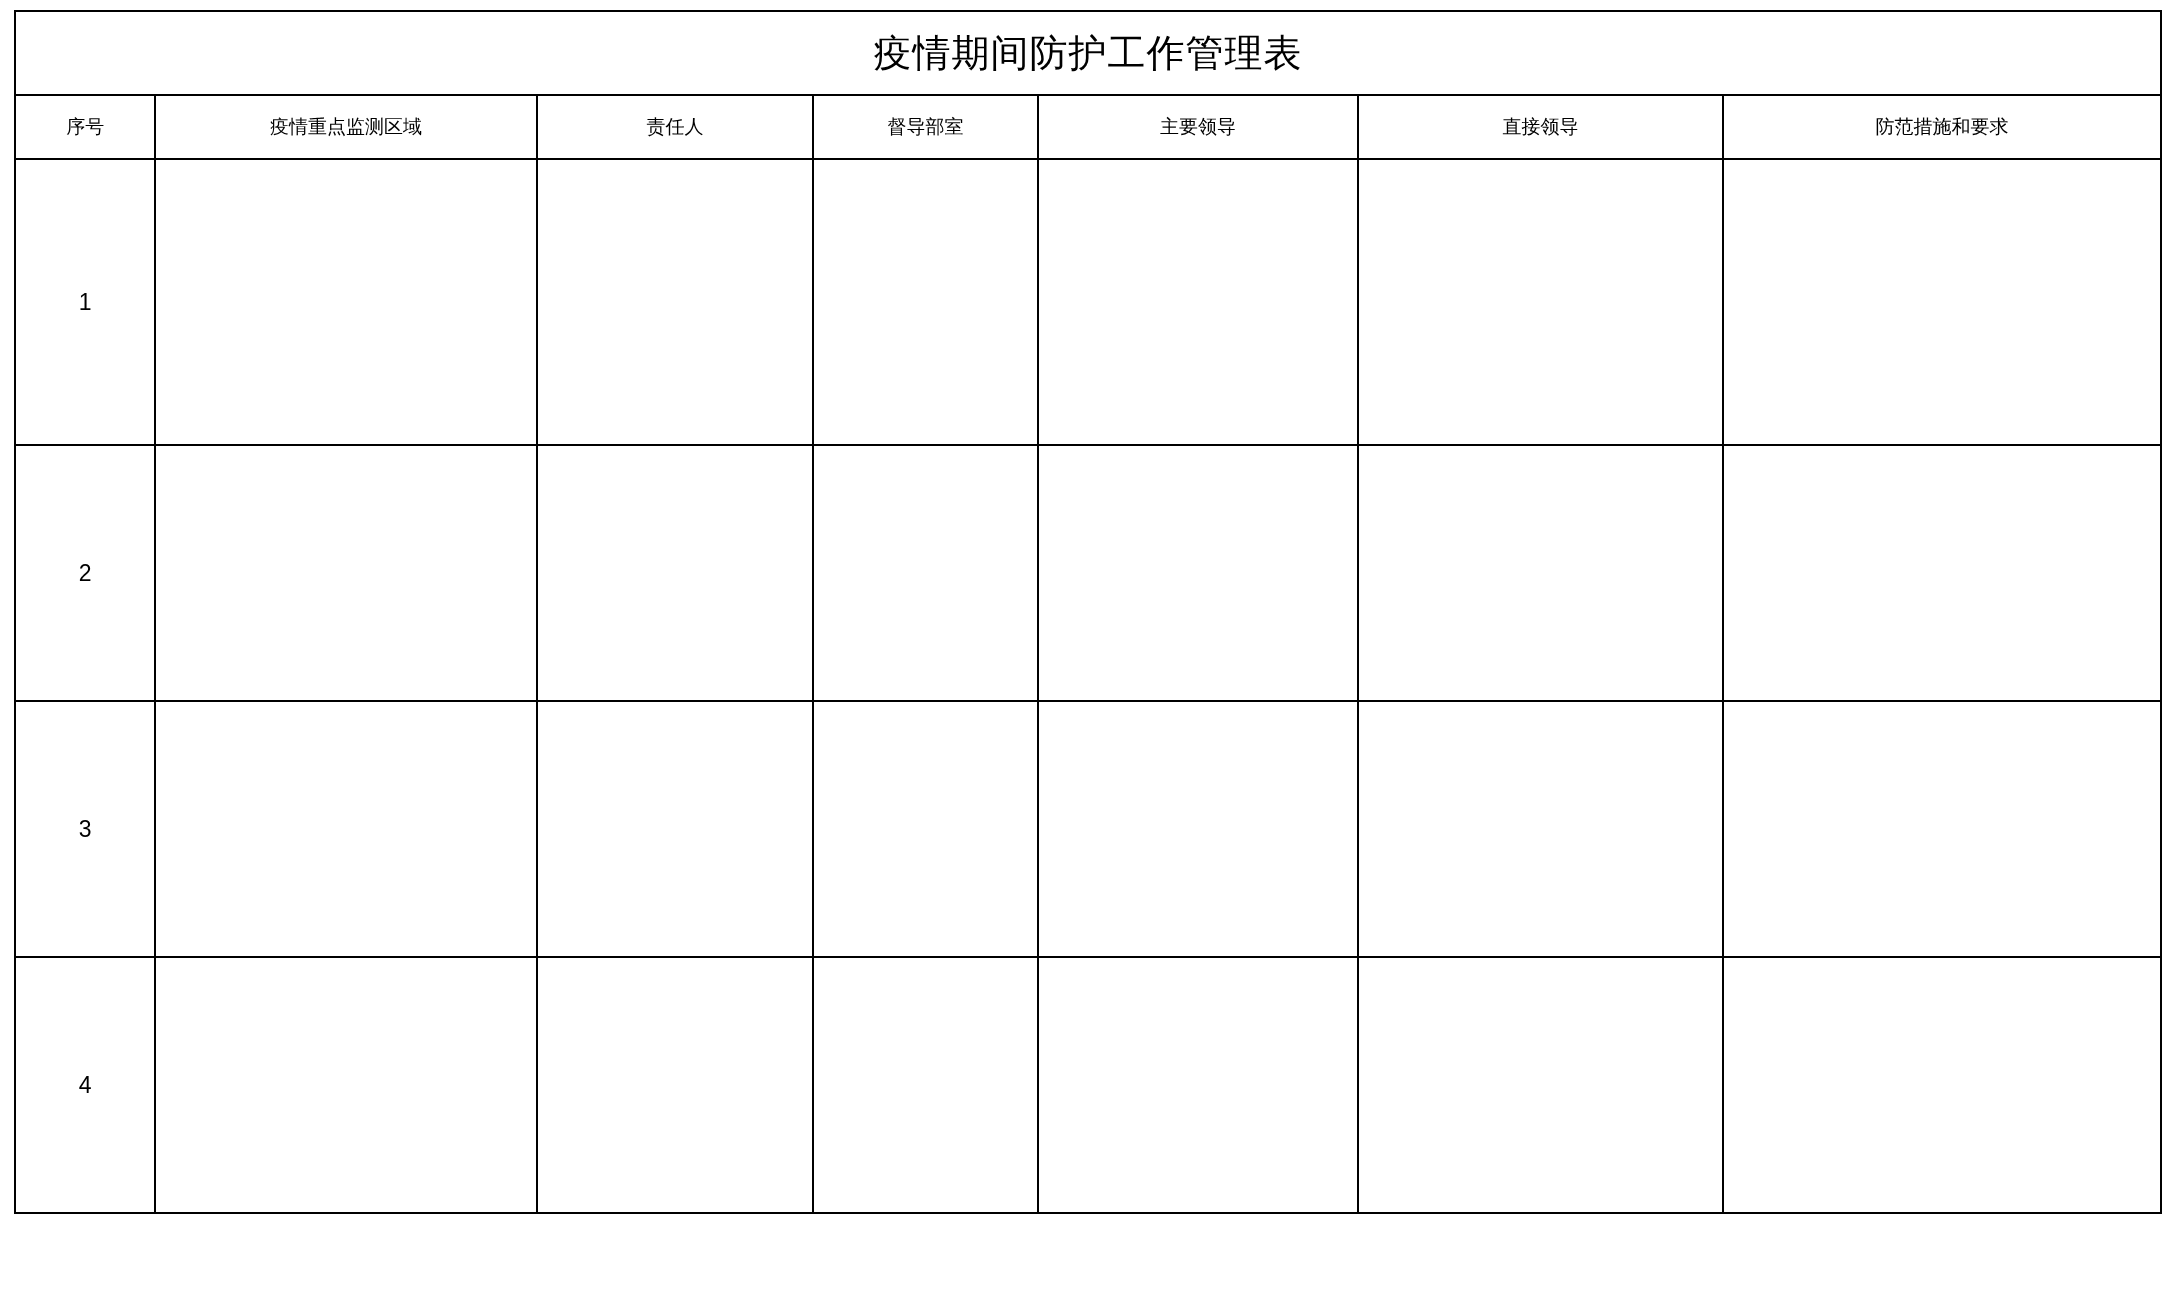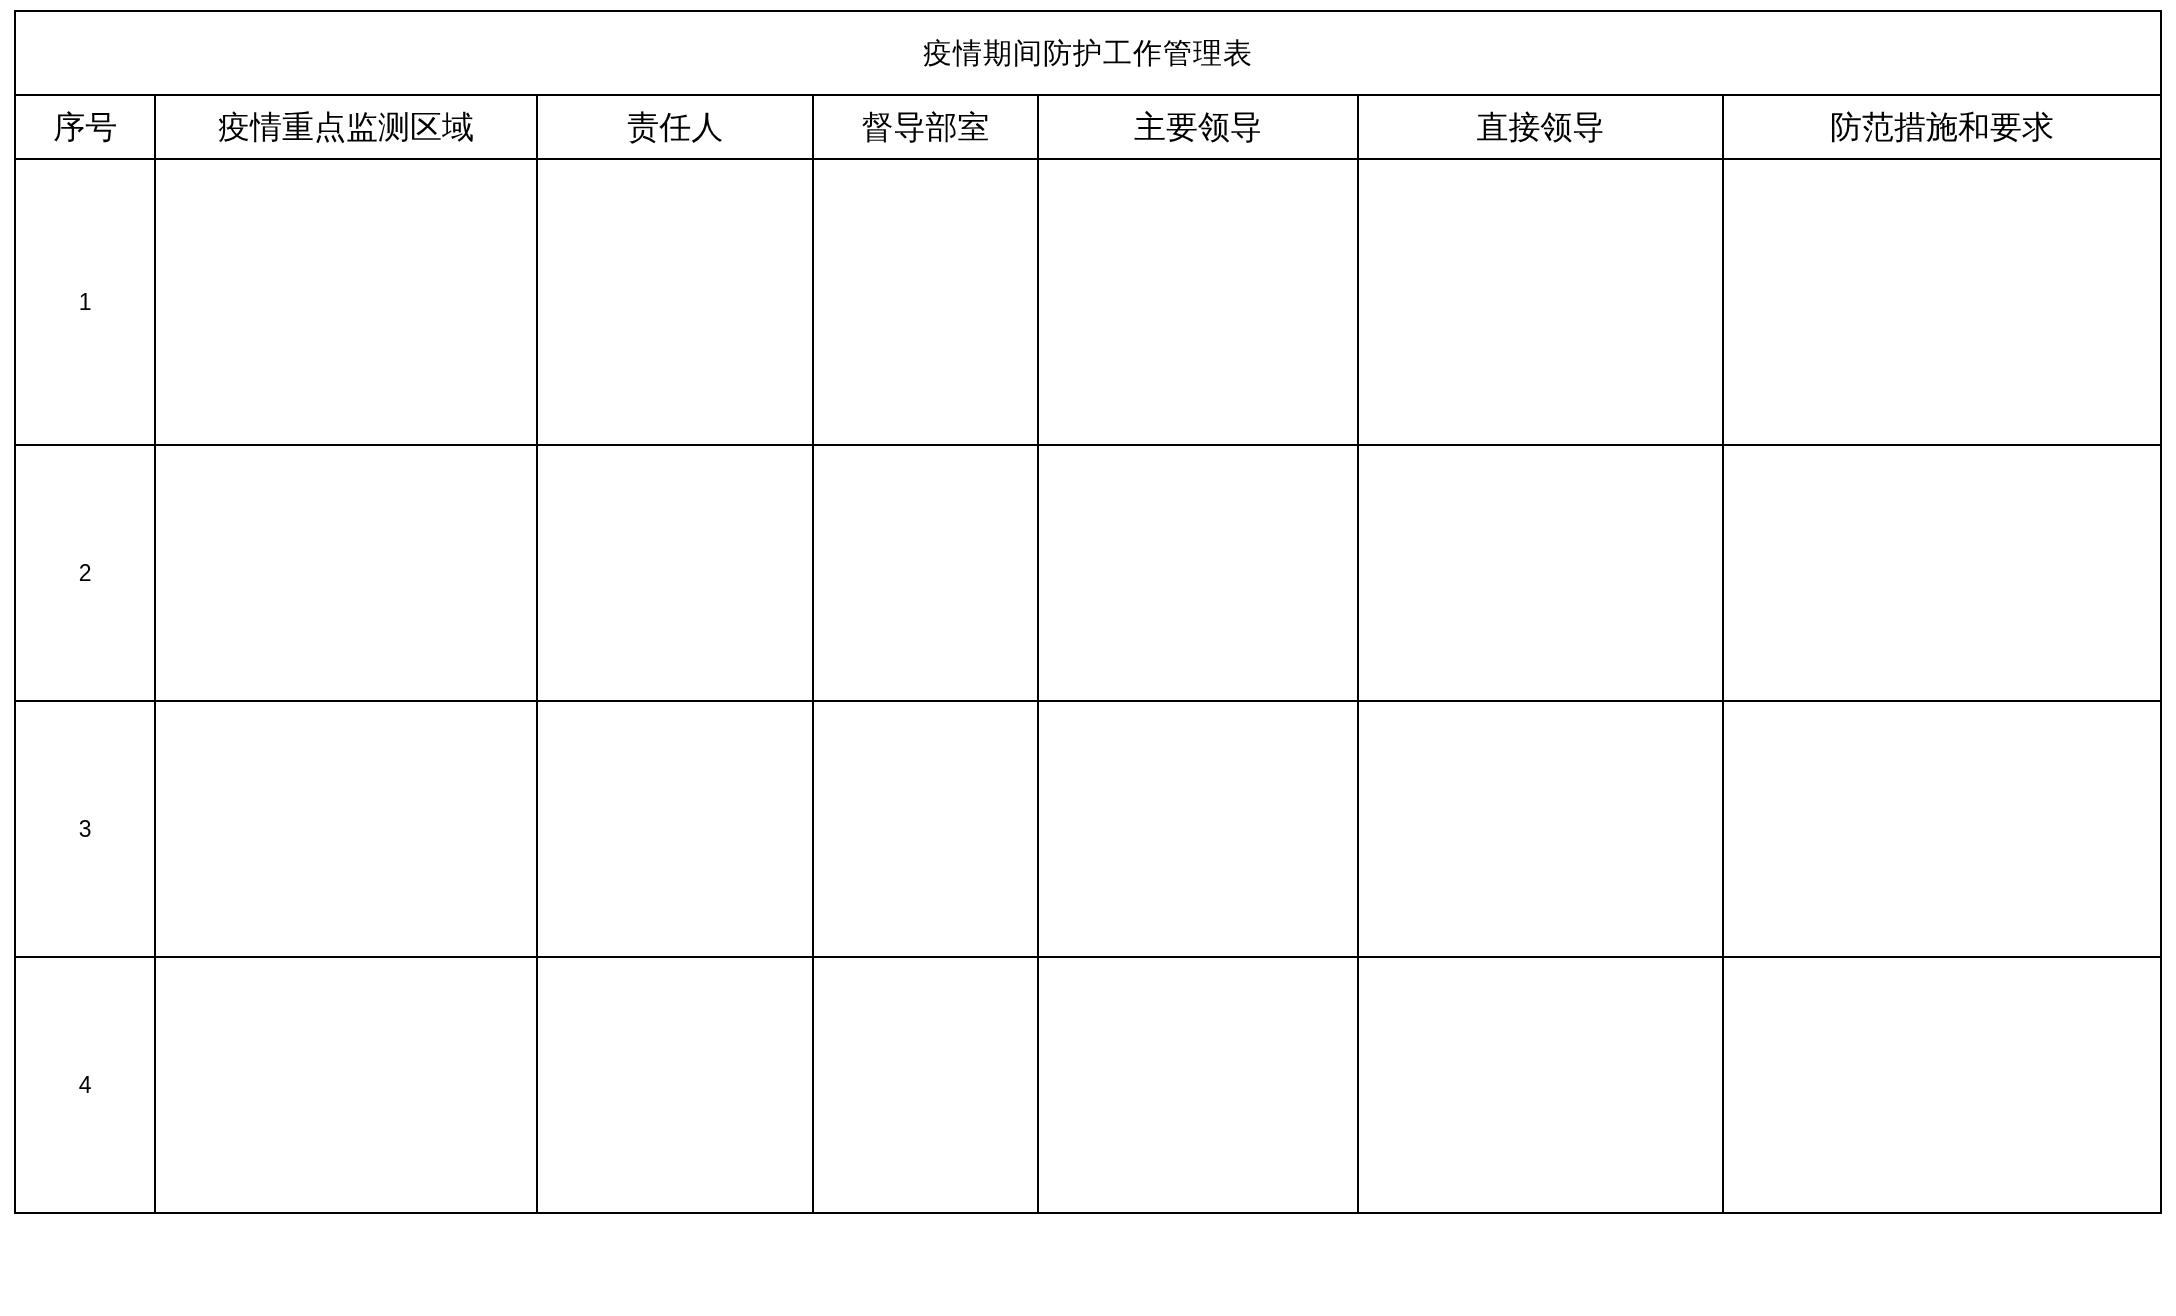--- a/index.html
+++ b/index.html
@@ -37,32 +37,32 @@
     vertical-align: middle;
     font-weight: normal;
   }
 
   
   .title-cell {
     border: 2px solid #000000;
     border-left: 2px solid #000000;
     height: 82px;
     text-align: center;
-    font-size: 29px;
+    font-size: 38px;
     font-weight: bold;
     letter-spacing: 1px;
     line-height: 82px;
     white-space: nowrap;
   }
 
   
   .header-cell {
     height: 62px;
     text-align: center;
-    font-size: 32px;
+    font-size: 19px;
     line-height: 62px;
     white-space: nowrap;
   }
 
   
   .body-row-tall td { height: 284px; }
   .body-row td { height: 254px; }
 
   .index-cell {
     text-align: center;

